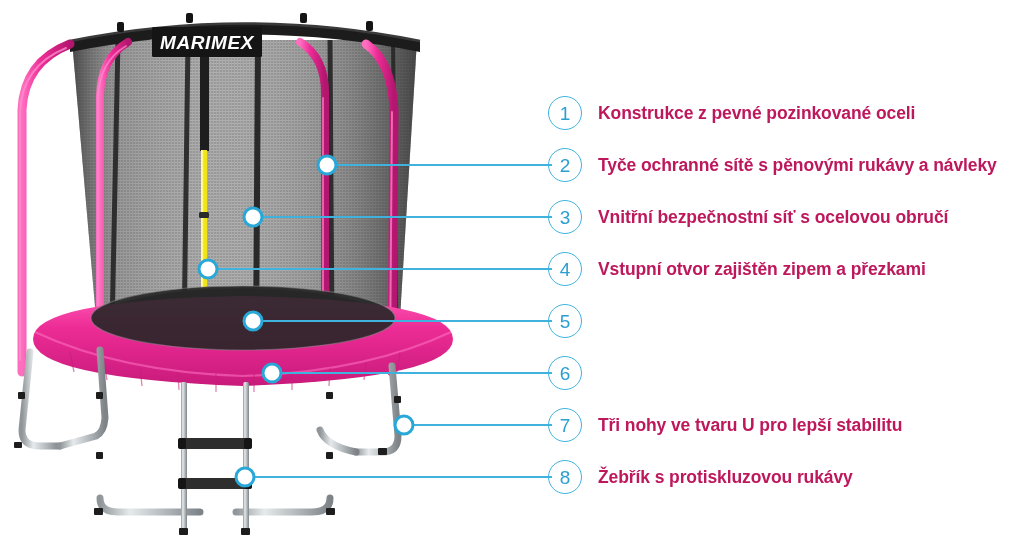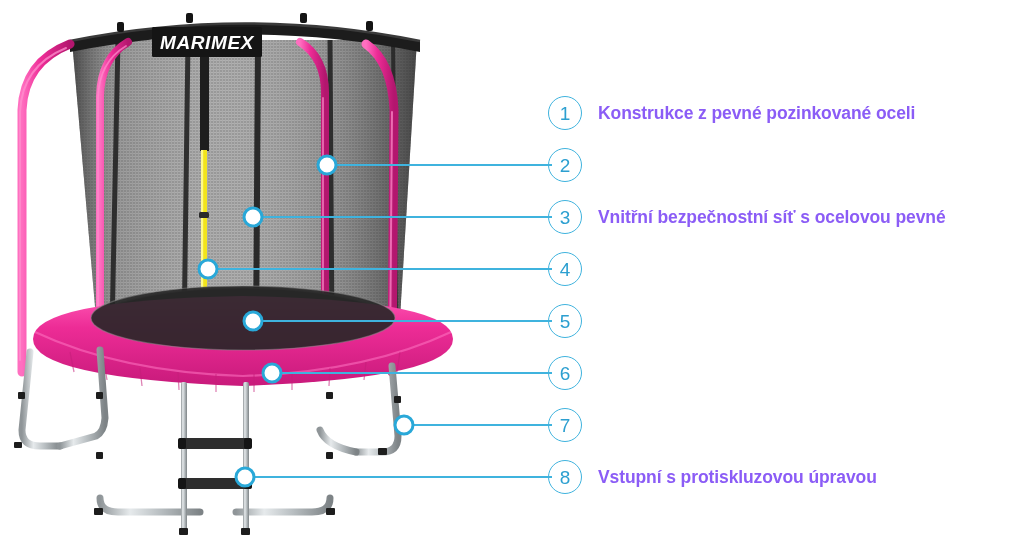--- a/index.html
+++ b/index.html
@@ -22,21 +22,21 @@
     width:34px;height:34px;border-radius:50%;
     border:1.6px solid #3FB3DE;
     color:#2C9FD0;
     display:flex;align-items:center;justify-content:center;
     font-size:19px;font-weight:400;line-height:1;
     box-sizing:border-box;flex:0 0 auto;
     background:transparent;
   }
   .callout-text{
     margin-left:16px;
-    color:#8b5cf6;
+    color:#be185d;
     font-size:17.5px;
     font-weight:bold;
     white-space:nowrap;
     letter-spacing:-0.1px;
   }
   
   #leaders{position:absolute;left:0;top:0;width:1020px;height:542px;pointer-events:none;}
 </style>
 </head>
 <body>
@@ -230,42 +230,45 @@
 
   <div id="callouts">
 
     <div class="callout" style="top:93px">
       <div class="num-circle">1</div>
       <div class="callout-text">Konstrukce z pevné pozinkované oceli</div>
     </div>
 
     <div class="callout" style="top:145px">
       <div class="num-circle">2</div>
+      <div class="callout-text">Tyče ochranné sítě s pěnovými rukávy a návleky</div>
     </div>
 
     <div class="callout" style="top:197px">
       <div class="num-circle">3</div>
-      <div class="callout-text">Vnitřní bezpečnostní síť s ocelovou pevné</div>
+      <div class="callout-text">Vnitřní bezpečnostní síť s ocelovou obručí</div>
     </div>
 
     <div class="callout" style="top:249px">
       <div class="num-circle">4</div>
+      <div class="callout-text">Vstupní otvor zajištěn zipem a přezkami</div>
     </div>
 
     <div class="callout" style="top:301px">
       <div class="num-circle">5</div>
     </div>
 
     <div class="callout" style="top:353px">
       <div class="num-circle">6</div>
     </div>
 
     <div class="callout" style="top:405px">
       <div class="num-circle">7</div>
+      <div class="callout-text">Tři nohy ve tvaru U pro lepší stabilitu</div>
     </div>
 
     <div class="callout" style="top:457px">
       <div class="num-circle">8</div>
-      <div class="callout-text">Vstupní s protiskluzovou úpravou</div>
+      <div class="callout-text">Žebřík s protiskluzovou rukávy</div>
     </div>
 
   </div>
 </div>
 
 </body></html>

